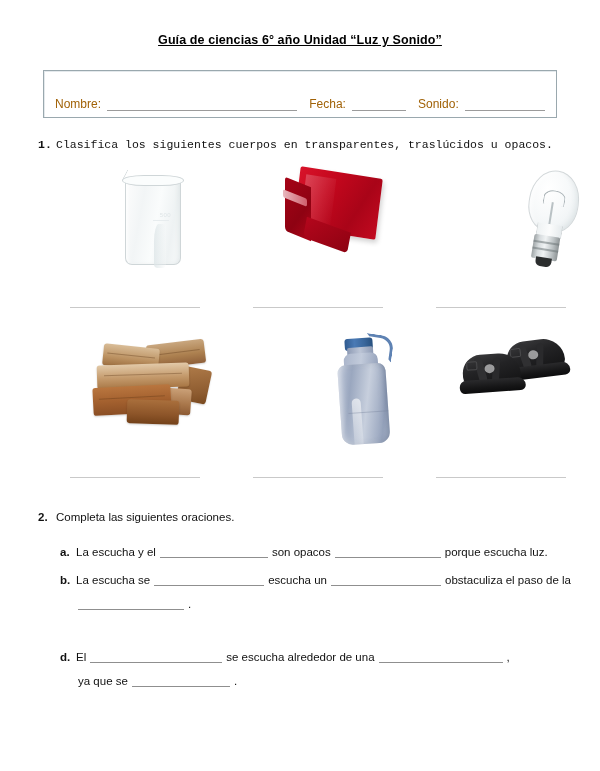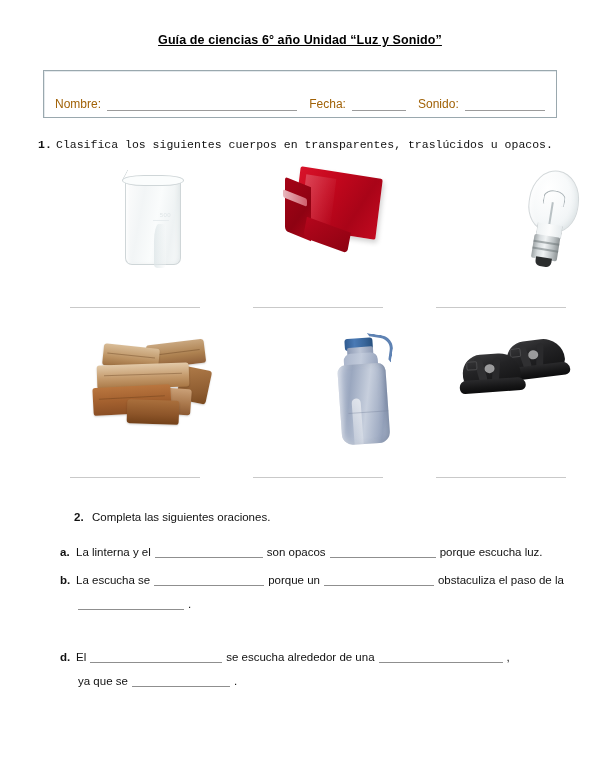--- a/index.html
+++ b/index.html
@@ -76,21 +76,21 @@
     position: absolute;
     font-size: 11.5px;
     color: #111;
   }
   .q-num {
     font-weight: bold;
     display: inline-block;
     width: 18px;
   }
   #q1 { left: 38px; top: 138px; font-family: Liberation Mono, monospace; }
-  #q2 { left: 38px; top: 511px; margin-left: 36px; }
+  #q2 { left: 38px; top: 511px; }
 
   
   .img-row {
     position: absolute;
     left: 0;
     width: 600px;
     display: flex;
   }
   #row1 { top: 168px; height: 130px; }
   #row2 { top: 338px; height: 130px; }
@@ -532,25 +532,25 @@
     <div class="ans-line"></div>
     <div class="ans-line"></div>
     <div class="ans-line"></div>
   </div>
 
   <div class="q" id="q2">
     <span class="q-num">2.</span><span>Completa las siguientes oraciones.</span>
   </div>
 
   <div class="sent" id="sa">
-    <span class="sent-letter">a.</span><span>La linterna y el</span><span class="blank" style="width:108px"></span><span>son opacos</span><span class="blank" style="width:106px"></span><span>porque escucha luz.</span>
+    <span class="sent-letter">a.</span><span>La escucha y el</span><span class="blank" style="width:108px"></span><span>son opacos</span><span class="blank" style="width:106px"></span><span>porque escucha luz.</span>
   </div>
 
   <div class="sent" id="sb">
-    <span class="sent-letter">b.</span><span>La escucha se</span><span class="blank" style="width:110px"></span><span>porque un</span><span class="blank" style="width:110px"></span><span>obstaculiza el paso de la</span>
+    <span class="sent-letter">b.</span><span>La escucha se</span><span class="blank" style="width:110px"></span><span>escucha un</span><span class="blank" style="width:110px"></span><span>obstaculiza el paso de la</span>
   </div>
   <div class="sent cont" id="sb2">
     <span class="blank" style="width:106px;margin-left:0"></span><span>.</span>
   </div>
 
 
   <div class="sent" id="sd">
     <span class="sent-letter">d.</span><span>El</span><span class="blank" style="width:132px"></span><span>se escucha alrededor de una</span><span class="blank" style="width:124px"></span><span>,</span>
   </div>
   <div class="sent cont" id="sd2">

